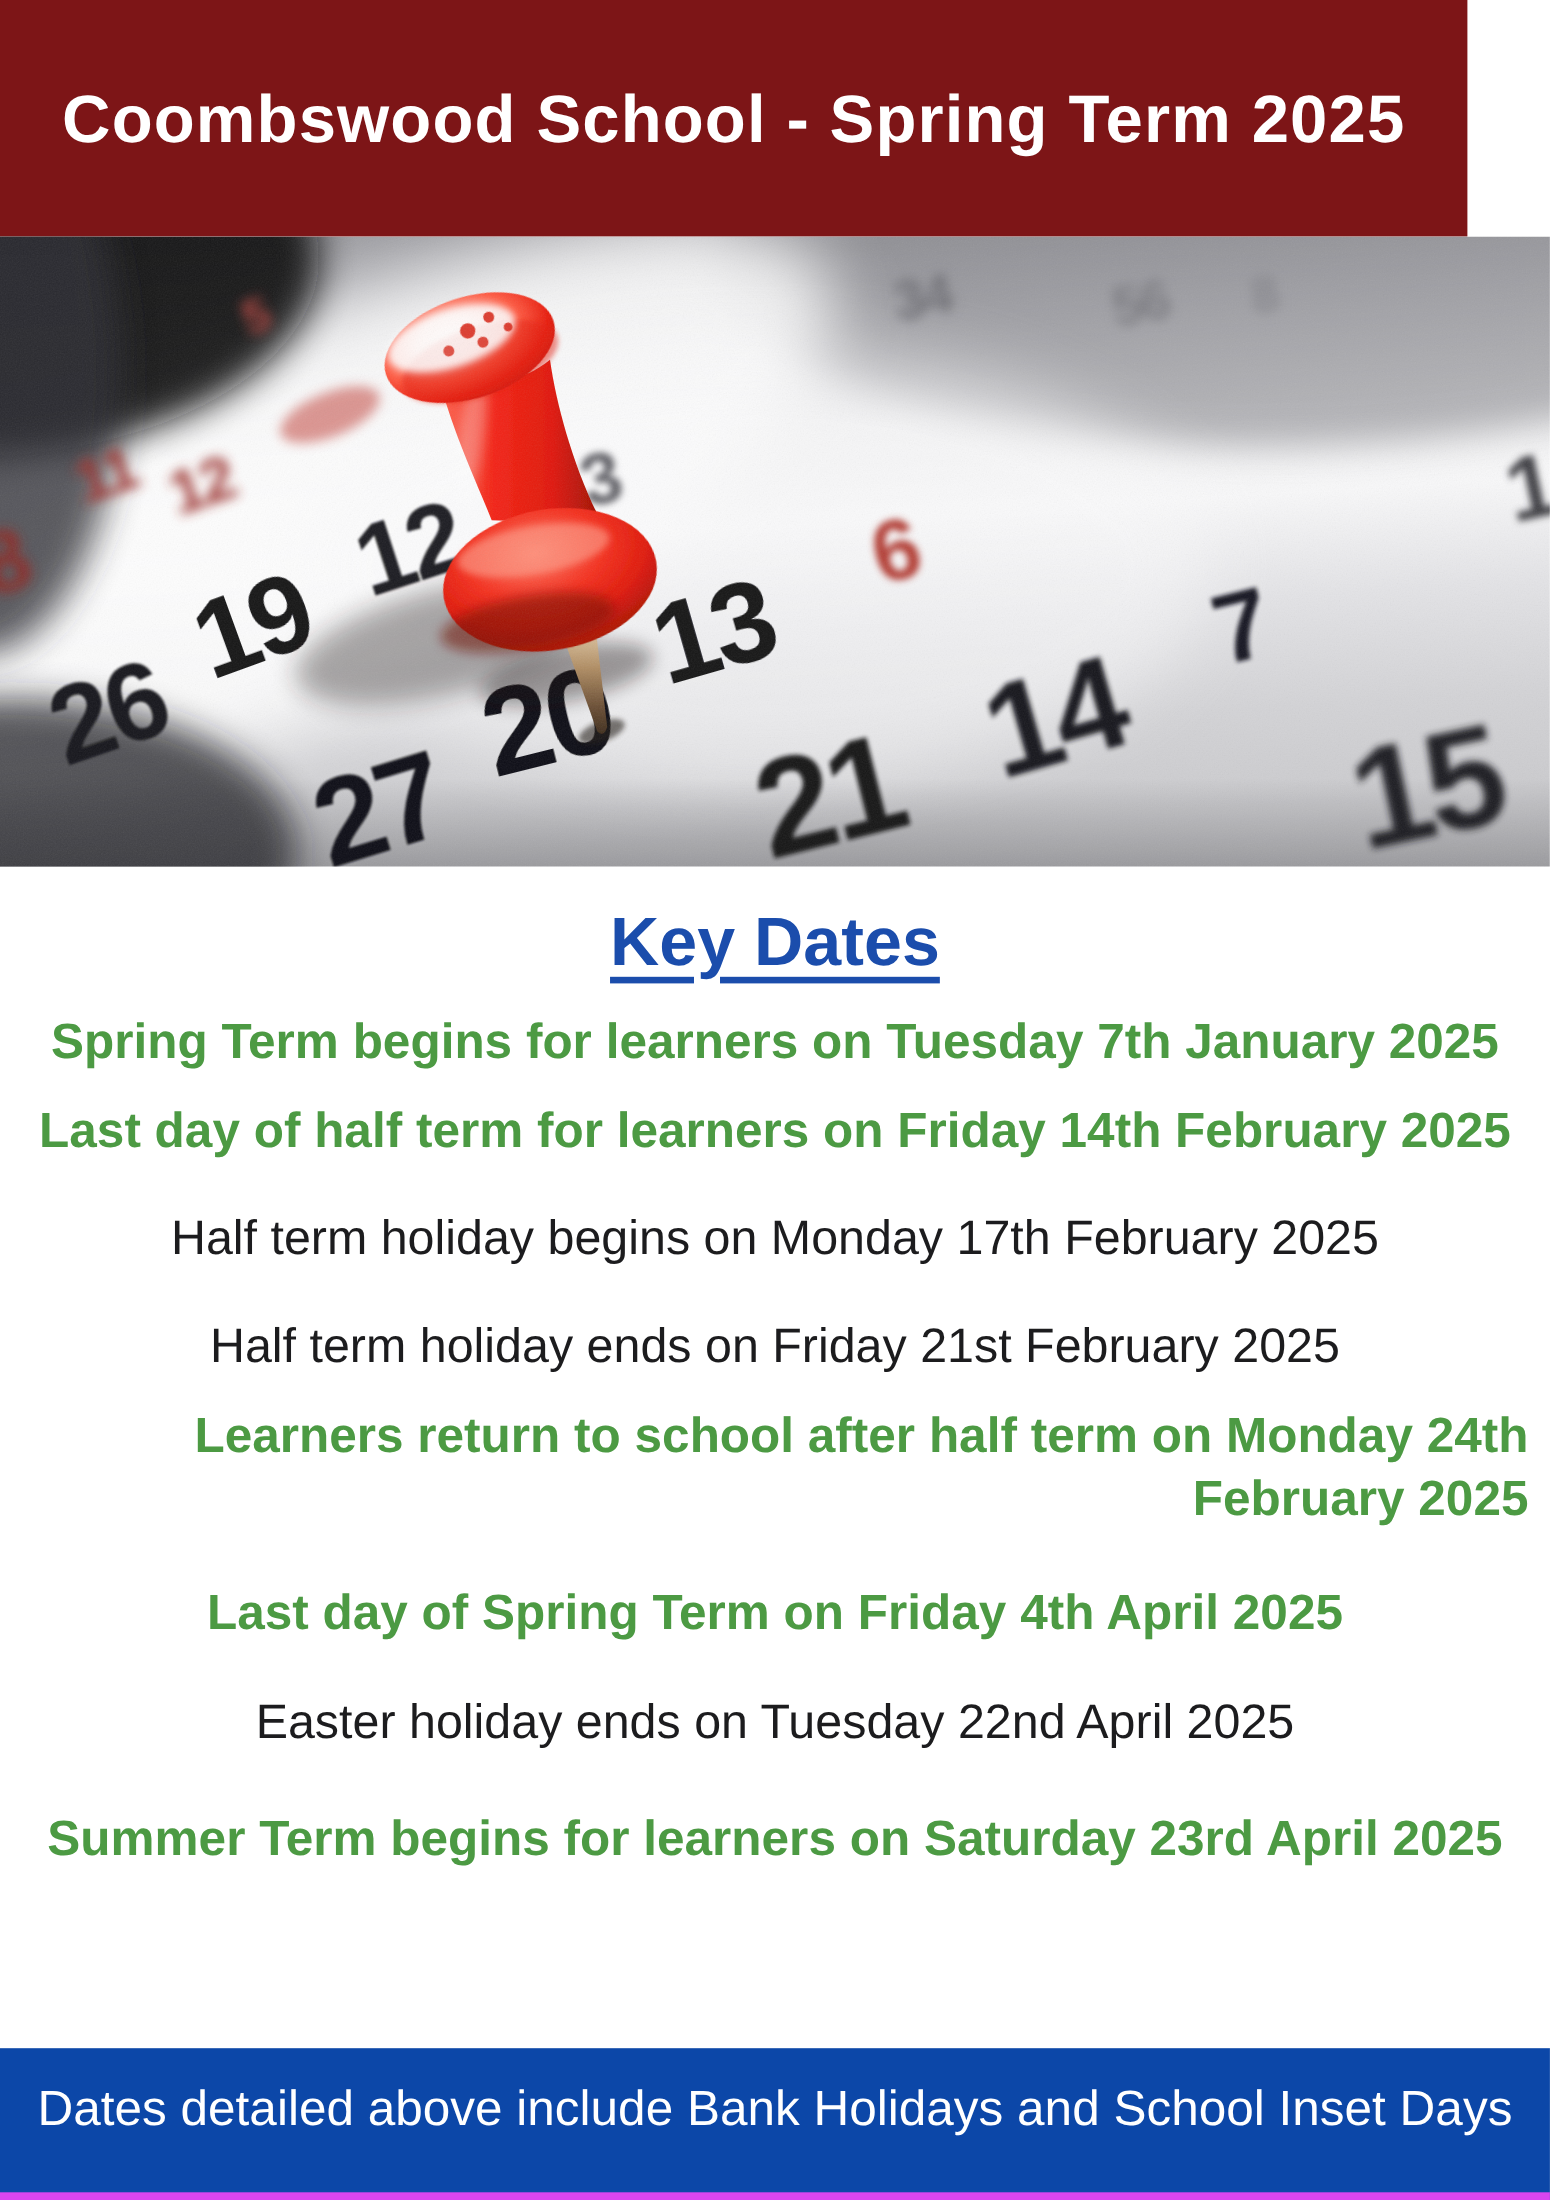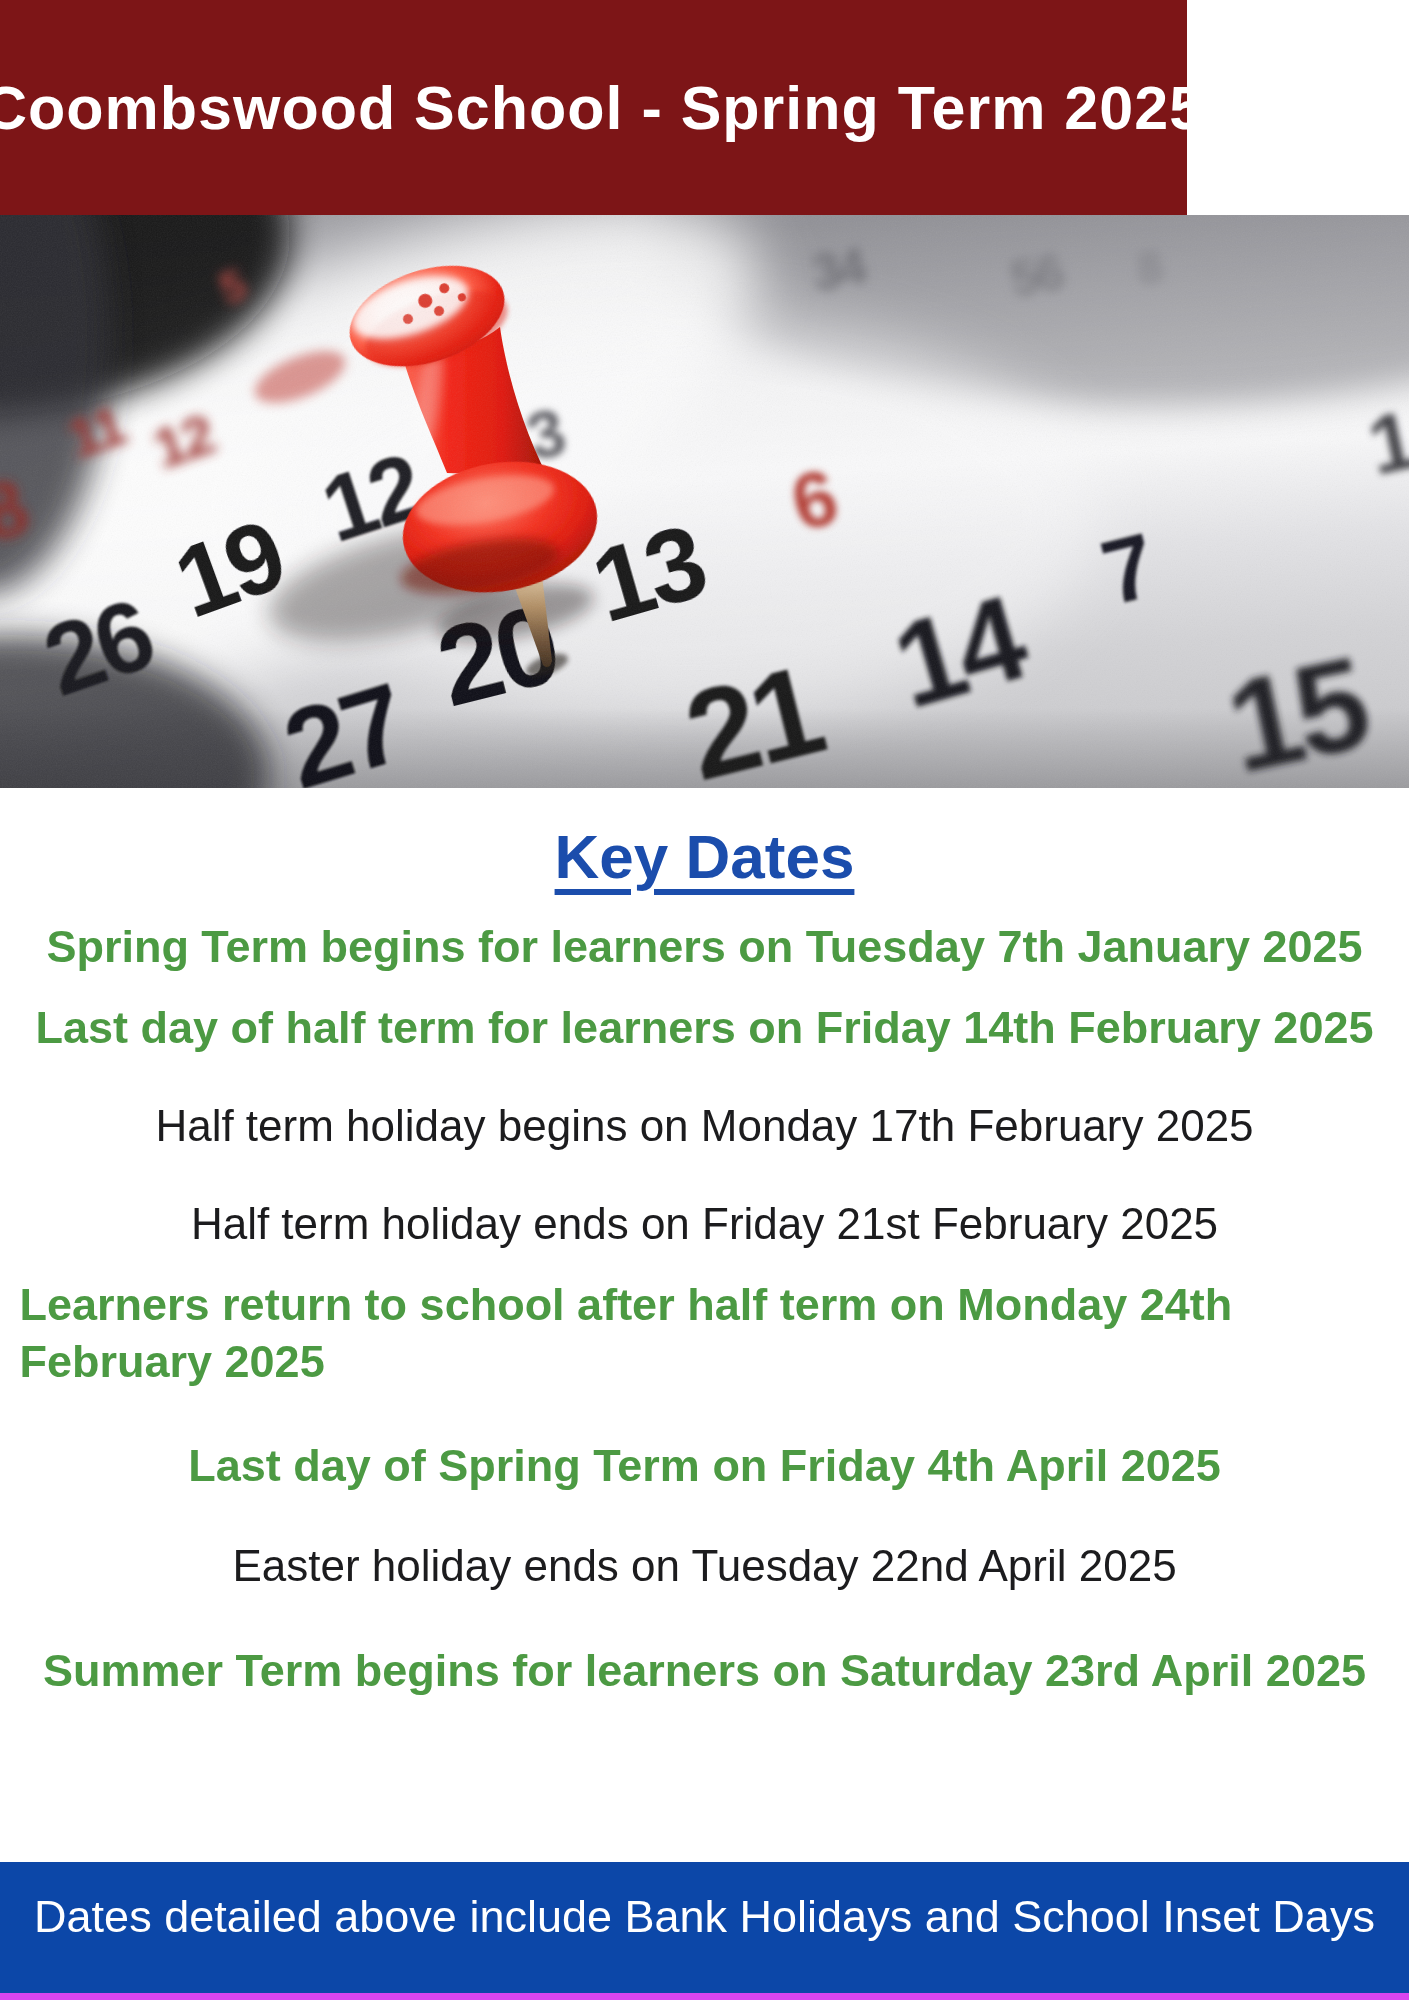--- a/index.html
+++ b/index.html
@@ -7,21 +7,21 @@
     width:1409px;height:2000px;position:relative;overflow:hidden;
     background:#ffffff;
     font-family:"Liberation Sans",sans-serif;
     --maroon:#7d1517; --green:#4c9a43; --ink:#1c1c1e;
     --blue-head:#1b4dac; --blue-footer:#0c47a8; --pin-red:#e8221a;
   }
   .page{position:absolute;inset:0;}
 
   
   .header{
-    position:absolute;top:0;left:0;width:1187px;height:215px;
+    position:absolute;top:0;left:0;width:1334px;height:215px;
     background:var(--maroon);
     display:flex;align-items:center;justify-content:center;
   }
   .header h1{
     margin:0;color:#ffffff;font-size:61px;font-weight:700;
     letter-spacing:1px;white-space:nowrap;
   }
 
   
   .photo{position:absolute;top:215px;left:0;width:1409px;height:573px;overflow:hidden;}
@@ -34,21 +34,21 @@
     text-align:center;color:var(--blue-head);
     font-size:62px;font-weight:700;line-height:74px;
     text-decoration:underline;text-decoration-thickness:6px;text-underline-offset:11px;
   }
   .dates-list{
     position:absolute;top:918px;left:0;width:1409px;
     display:flex;flex-direction:column;align-items:center;
   }
   .date-item{
     font-size:44px;font-weight:400;line-height:57px;color:var(--ink);
-    text-align:left;max-width:1370px;margin-top:41px;
+    text-align:right;max-width:1370px;margin-top:41px;
   }
   .date-item.green{color:var(--green);font-weight:700;font-size:45px;margin-top:24px;}
   .date-item:nth-child(1){margin-top:0;}
   .date-item:nth-child(6){margin-top:47px;}
   .date-item:nth-child(7){margin-top:43px;}
   .date-item:nth-child(8){margin-top:48px;}
   .date-item:nth-child(9){margin-top:38px;}
 
   
   .footer{

